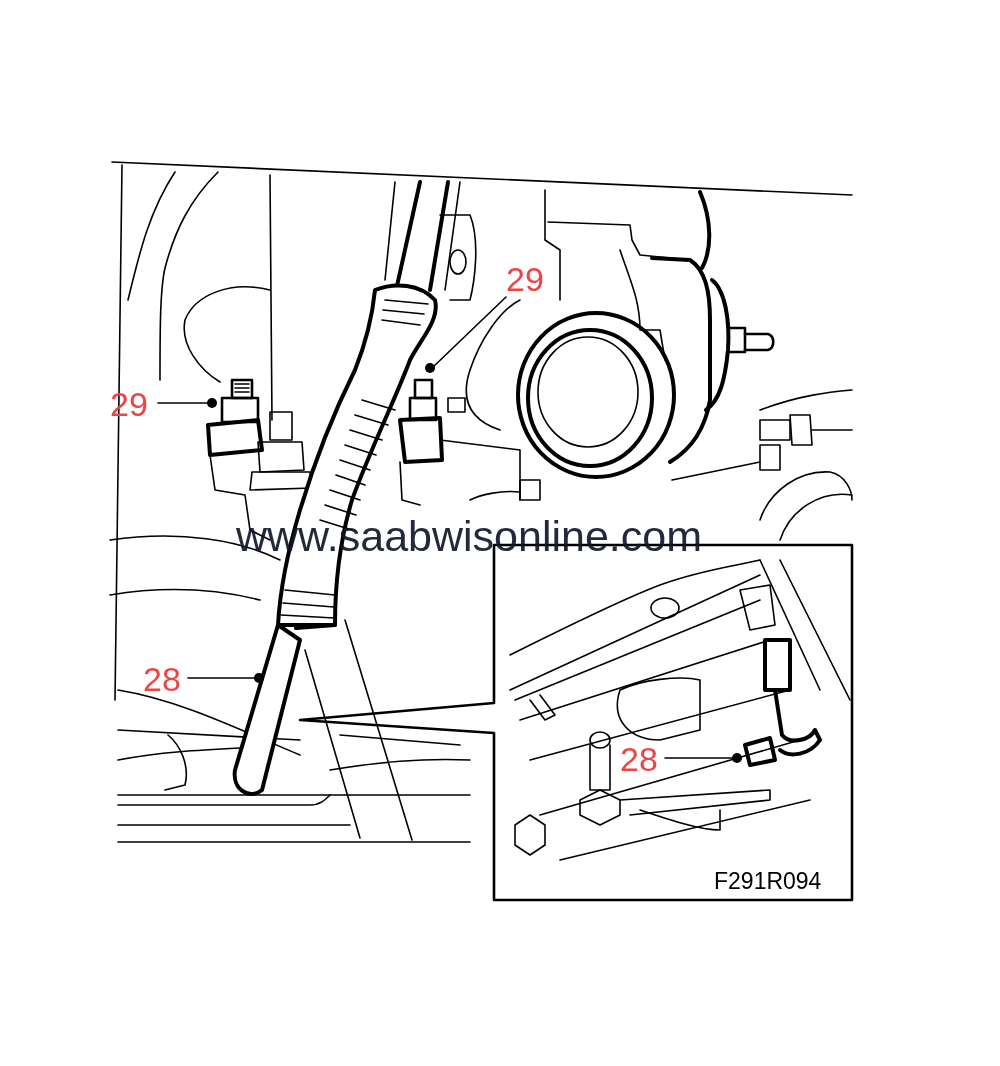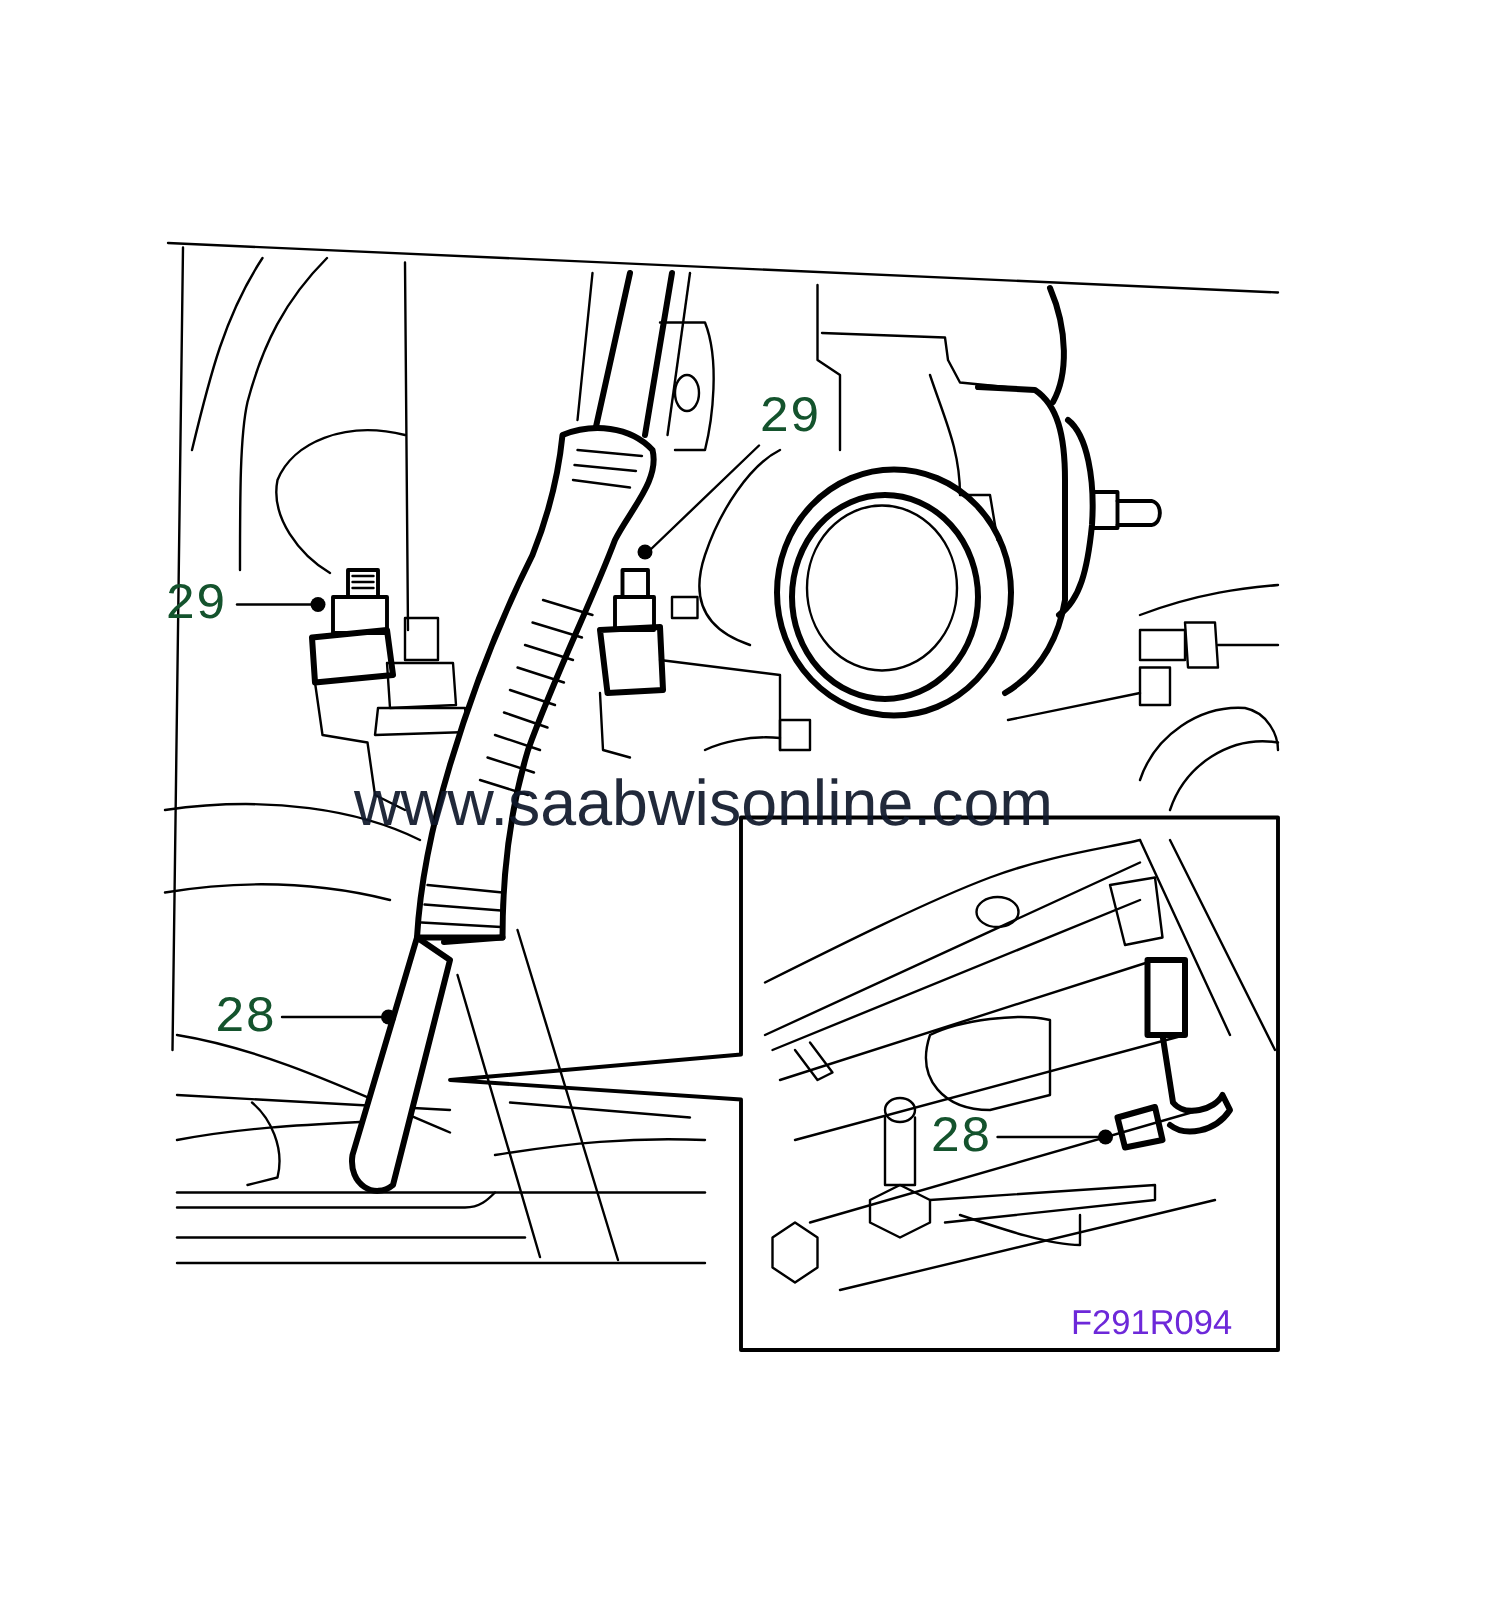--- a/index.html
+++ b/index.html
@@ -1,20 +1,20 @@
 <!DOCTYPE html>
 <html><head>
   <meta charset="utf-8">
   <style>
     html, body { margin: 0; padding: 0; background: #ffffff; }
     body { width: 1000px; height: 1066px; position: relative; overflow: hidden; font-family: "Liberation Sans", sans-serif; }
     #figure { position: absolute; left: 0; top: 0; width: 1000px; height: 1066px; }
-    .callout { position: absolute; font-family: Liberation Mono, monospace; font-size: 34px; color: #14532d; line-height: 1; }
+    .callout { position: absolute; font-family: Liberation Sans, sans-serif; font-size: 34px; color: #ef4444; line-height: 1; }
     .watermark { position: absolute; left: 236px; top: 512px; font-family: "Liberation Sans", sans-serif; font-size: 43px; color: #0f172a; letter-spacing: 0px; white-space: nowrap; opacity: 0.92; }
-    .figcode { position: absolute; left: 714px; top: 868px; font-family: "Liberation Sans", sans-serif; font-size: 23px; color: #6d28d9; }
+    .figcode { position: absolute; left: 714px; top: 868px; font-family: "Liberation Sans", sans-serif; font-size: 23px; color: #000000; }
     svg .k { fill: none; stroke: #000; stroke-linecap: round; stroke-linejoin: round; }
     svg .t1 { stroke-width: 1.6; }
     svg .t2 { stroke-width: 2.6; }
     svg .t3 { stroke-width: 4; }
     svg .wf { fill: #fff; }
   </style>
 </head>
 <body>
 
 <svg id="figure" viewBox="0 0 1000 1066" xmlns="http://www.w3.org/2000/svg">

